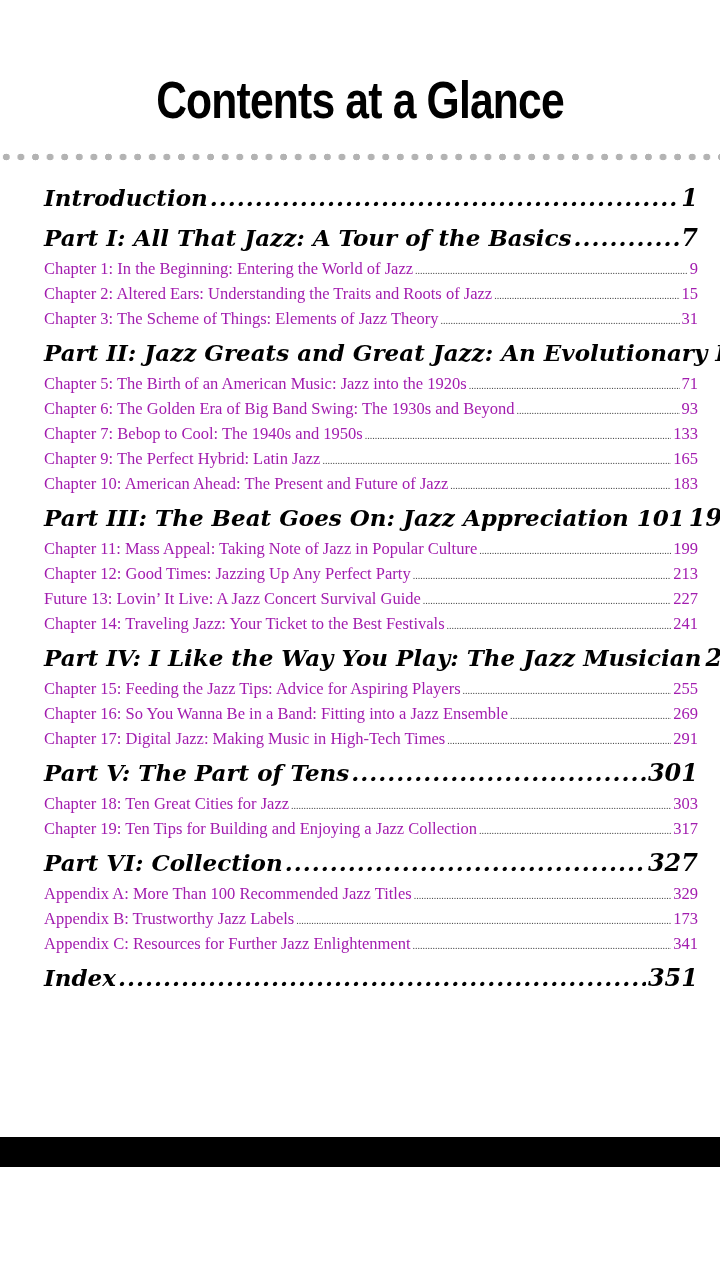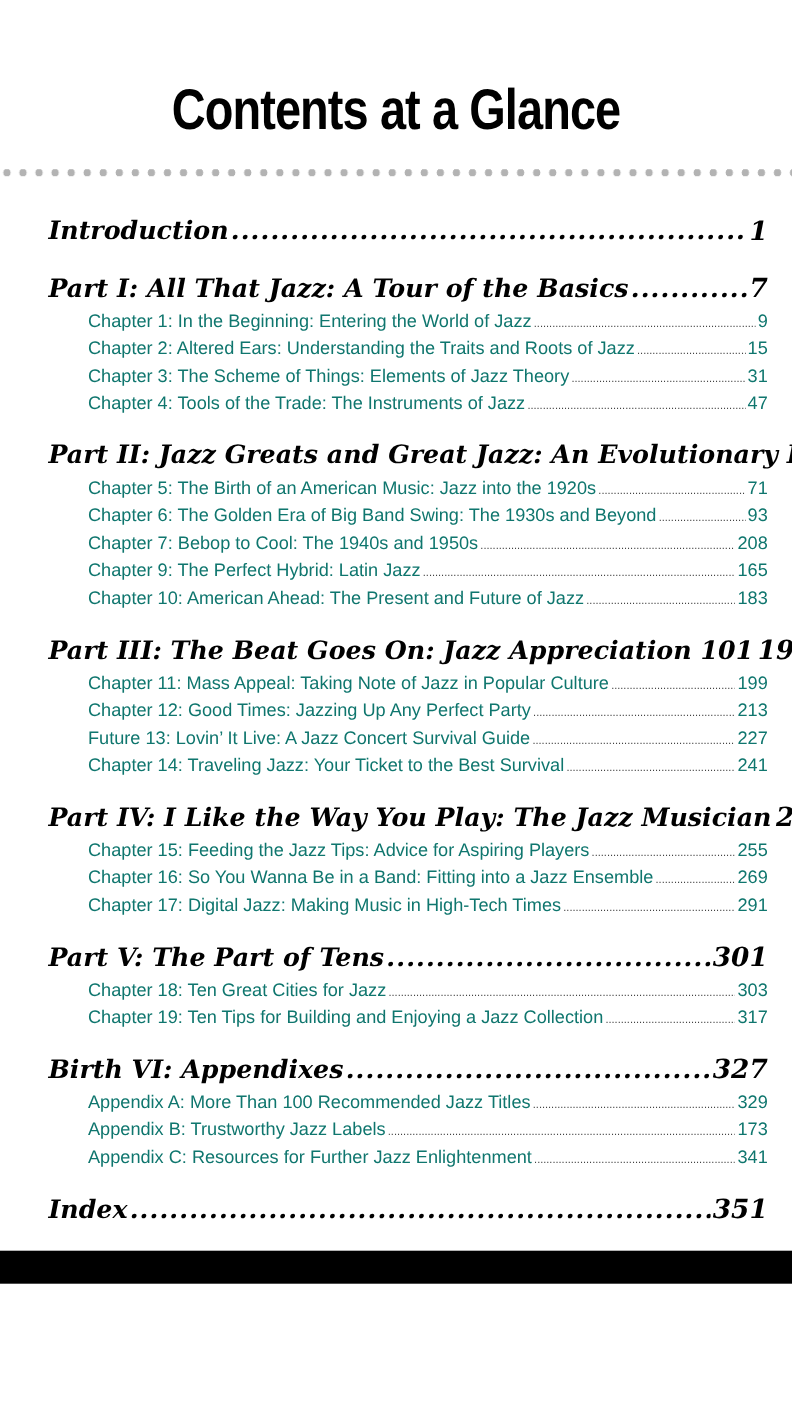--- a/index.html
+++ b/index.html
@@ -23,28 +23,28 @@
   .row .leader {
     flex: 1 1 auto; overflow: hidden; margin: 0 2px;
   }
   .row .leader::after {
     content: "................................................................................................................................................................................................................................";
     letter-spacing: 0px;
   }
   .part {
     font-family: "DejaVu Serif", serif; font-style: italic; font-weight: bold;
     font-size: 23px; color: #000; height: 36px; line-height: 36px;
-    margin-top: 16px;
+    margin-top: 4px;
   }
   .part .leader::after { letter-spacing: 1px; }
-  .part.intro { margin-top: 12px; align-items: center; }
+  .part.intro { margin-top: 0; }
   .part .num { font-size: 24px; }
   .chap {
-    font-family: Liberation Sans, sans-serif; font-size: 16.5px; color: #0f766e;
-    height: 25px; line-height: 25px; margin-left: 36px;
+    font-family: Liberation Serif, serif; font-size: 16.5px; color: #a21caf;
+    height: 25px; line-height: 25px;
   }
   .chap .leader { color: #444; font-size: 10px; }
   .bar {
     position: absolute; left: 0; top: 1137px; width: 720px; height: 30px;
     background: #000;
   }
 </style>
 </head>
 <body>
 
@@ -71,45 +71,40 @@
   <div class="row chap">
     <span>Chapter 2: Altered Ears: Understanding the Traits and Roots of Jazz</span>
     <span class="leader"></span>
     <span>15</span>
   </div>
   <div class="row chap">
     <span>Chapter 3: The Scheme of Things: Elements of Jazz Theory</span>
     <span class="leader"></span>
     <span>31</span>
   </div>
-  <div class="row chap">
-    <span>Chapter 4: Tools of the Trade: The Instruments of Jazz</span>
-    <span class="leader"></span>
-    <span>47</span>
-  </div>
 
   <div class="row part">
     <span>Part II: Jazz Greats and Great Jazz: An Evolutionary Riff</span>
     <span class="leader"></span>
 
   </div>
   <div class="row chap">
     <span>Chapter 5: The Birth of an American Music: Jazz into the 1920s</span>
     <span class="leader"></span>
     <span>71</span>
   </div>
   <div class="row chap">
     <span>Chapter 6: The Golden Era of Big Band Swing: The 1930s and Beyond</span>
     <span class="leader"></span>
     <span>93</span>
   </div>
   <div class="row chap">
     <span>Chapter 7: Bebop to Cool: The 1940s and 1950s</span>
     <span class="leader"></span>
-    <span>208</span>
+    <span>133</span>
   </div>
   <div class="row chap">
     <span>Chapter 9: The Perfect Hybrid: Latin Jazz</span>
     <span class="leader"></span>
     <span>165</span>
   </div>
   <div class="row chap">
     <span>Chapter 10: American Ahead: The Present and Future of Jazz</span>
     <span class="leader"></span>
     <span>183</span>
@@ -129,21 +124,21 @@
     <span>Chapter 12: Good Times: Jazzing Up Any Perfect Party</span>
     <span class="leader"></span>
     <span>213</span>
   </div>
   <div class="row chap">
     <span>Future 13: Lovin’ It Live: A Jazz Concert Survival Guide</span>
     <span class="leader"></span>
     <span>227</span>
   </div>
   <div class="row chap">
-    <span>Chapter 14: Traveling Jazz: Your Ticket to the Best Survival</span>
+    <span>Chapter 14: Traveling Jazz: Your Ticket to the Best Festivals</span>
     <span class="leader"></span>
     <span>241</span>
   </div>
 
   <div class="row part">
     <span>Part IV: I Like the Way You Play: The Jazz Musician</span>
     <span class="leader"></span>
     <span class="num">253</span>
   </div>
   <div class="row chap">
@@ -172,21 +167,21 @@
     <span class="leader"></span>
     <span>303</span>
   </div>
   <div class="row chap">
     <span>Chapter 19: Ten Tips for Building and Enjoying a Jazz Collection</span>
     <span class="leader"></span>
     <span>317</span>
   </div>
 
   <div class="row part">
-    <span>Birth VI: Appendixes</span>
+    <span>Part VI: Collection</span>
     <span class="leader"></span>
     <span class="num">327</span>
   </div>
   <div class="row chap">
     <span>Appendix A: More Than 100 Recommended Jazz Titles</span>
     <span class="leader"></span>
     <span>329</span>
   </div>
   <div class="row chap">
     <span>Appendix B: Trustworthy Jazz Labels</span>

